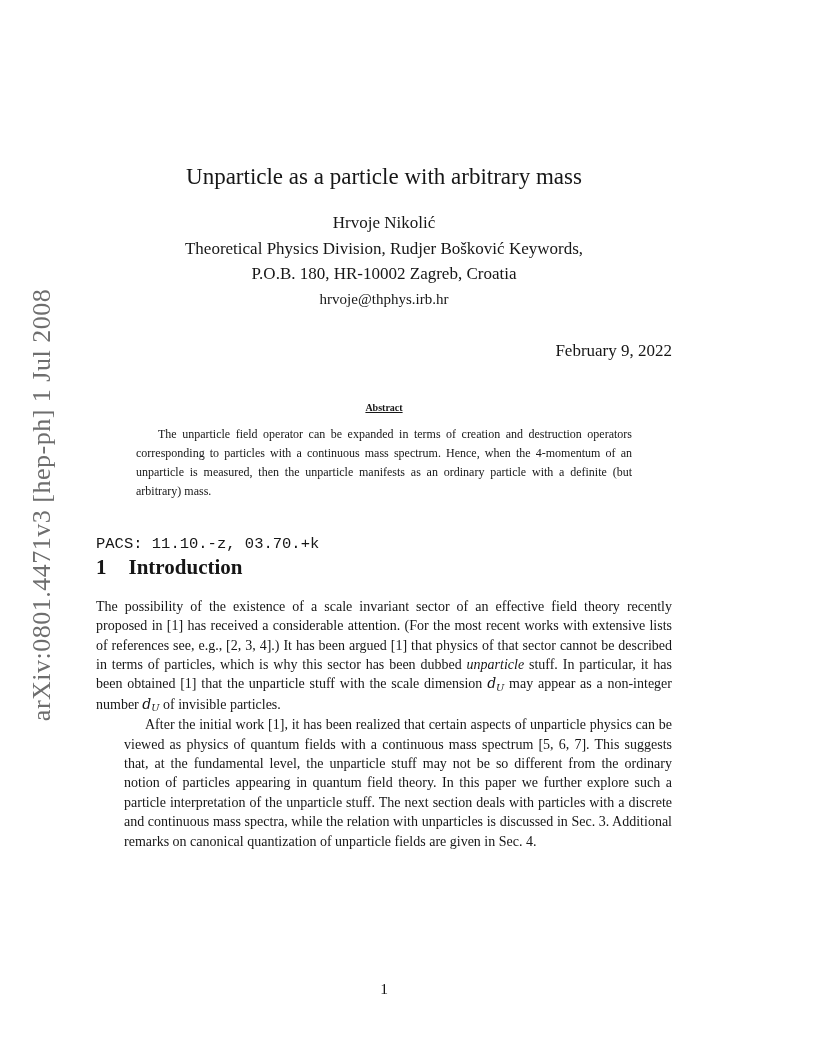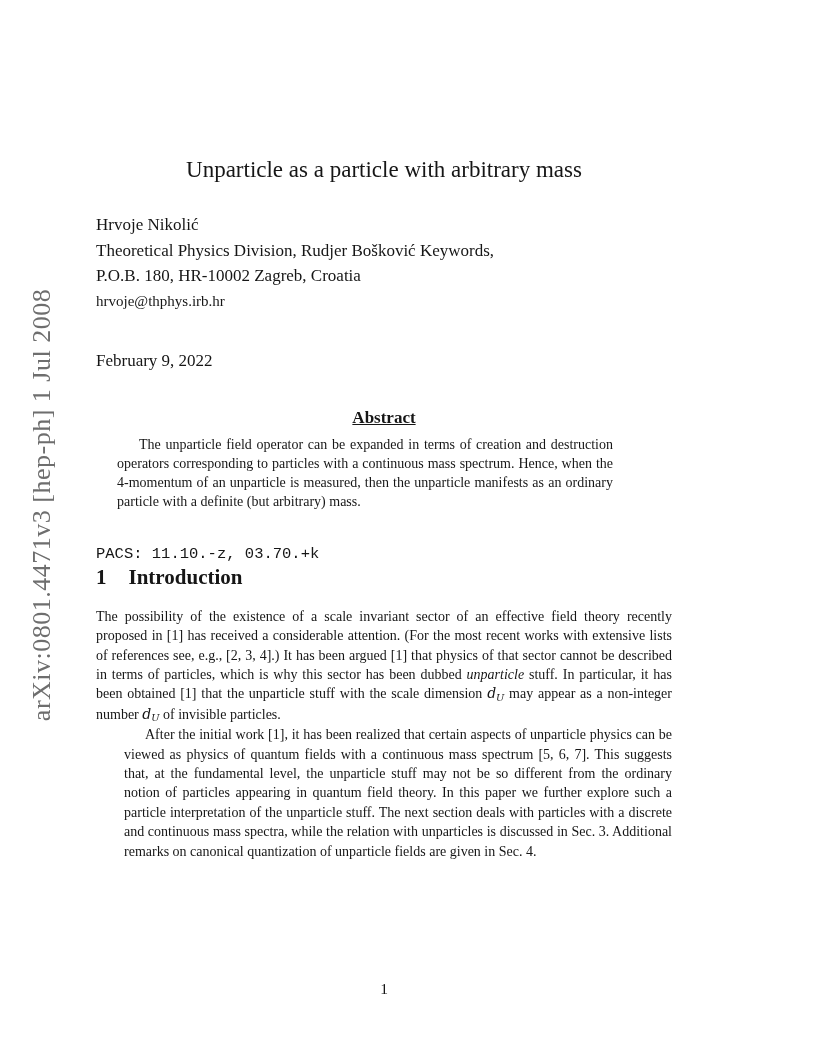--- a/index.html
+++ b/index.html
@@ -19,51 +19,51 @@
     left: 42px;
     transform: translate(-50%, -50%) rotate(-90deg);
     white-space: nowrap;
     font-size: 26px;
     letter-spacing: 0.5px;
     color: #6e6e6e;
   }
   .text-block {
     position: absolute;
     left: 96px;
-    top: 5px;
+    top: 12px;
     width: 576px;
   }
   .title {
     margin-top: 150px;
     font-size: 23px;
     font-weight: normal;
     text-align: center;
     line-height: 30px;
   }
-  .author-block { margin-top: 27px; }
+  .author-block { margin-top: 18px; text-align: center; }
   .author-line { font-size: 17px; line-height: 25.5px; }
   .email-line { font-size: 15px; line-height: 25px; }
   .date-line {
-    margin-top: 36px;
-    text-align: left;
+    margin-top: 28px;
+    text-align: right;
     font-size: 17px;
     line-height: 22px;
   }
   .abstract-heading {
     margin-top: 36px;
     text-align: center;
-    font-size: 17px;
+    font-size: 10px;
     font-weight: bold;
     line-height: 20px;
     text-decoration: underline;
   }
   .abstract-text {
-    margin: 7px 40px 0 21px;
+    margin: 7px 40px 0 40px;
     width: 496px;
-    font-size: 14px;
+    font-size: 12px;
     line-height: 19.3px;
     text-align: justify;
     text-indent: 22px;
   }
   .meta-line { font-size: 15.5px; line-height: 20px; }
   .pacs-line { margin-top: 32px; font-family: Liberation Mono, monospace; }
   .section-heading {
     font-size: 21px;
     font-weight: bold;
     line-height: 26px;

